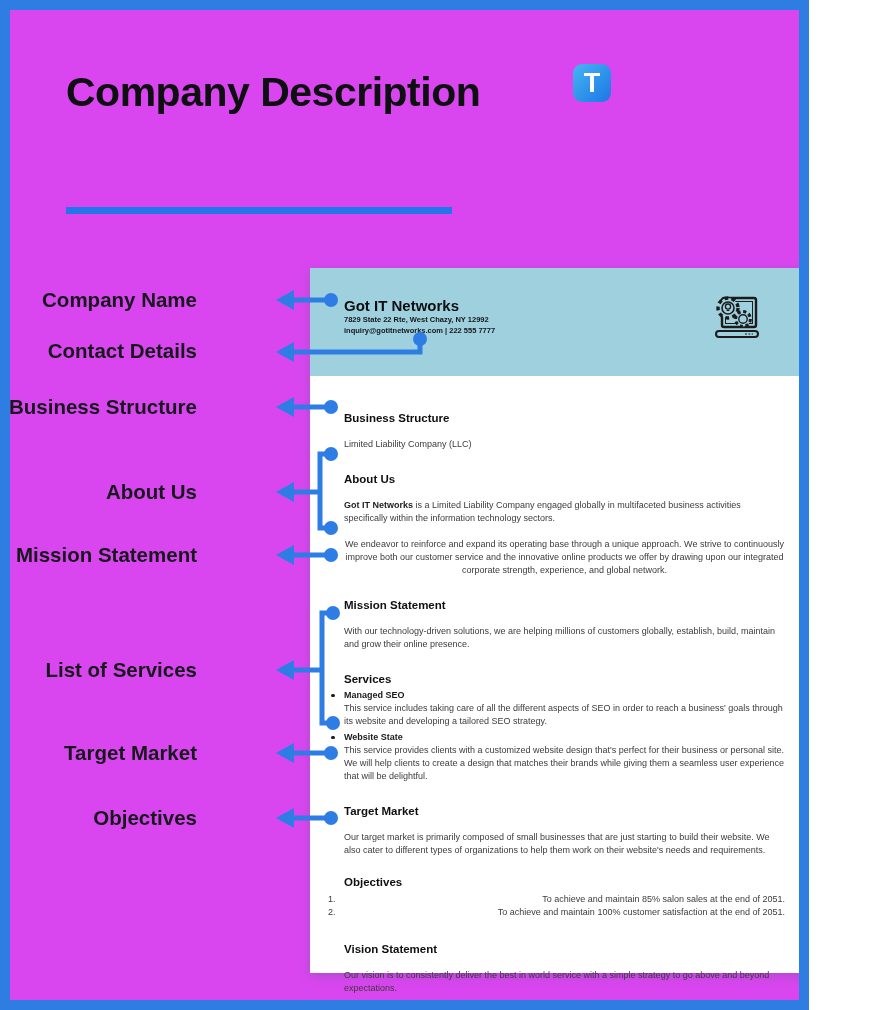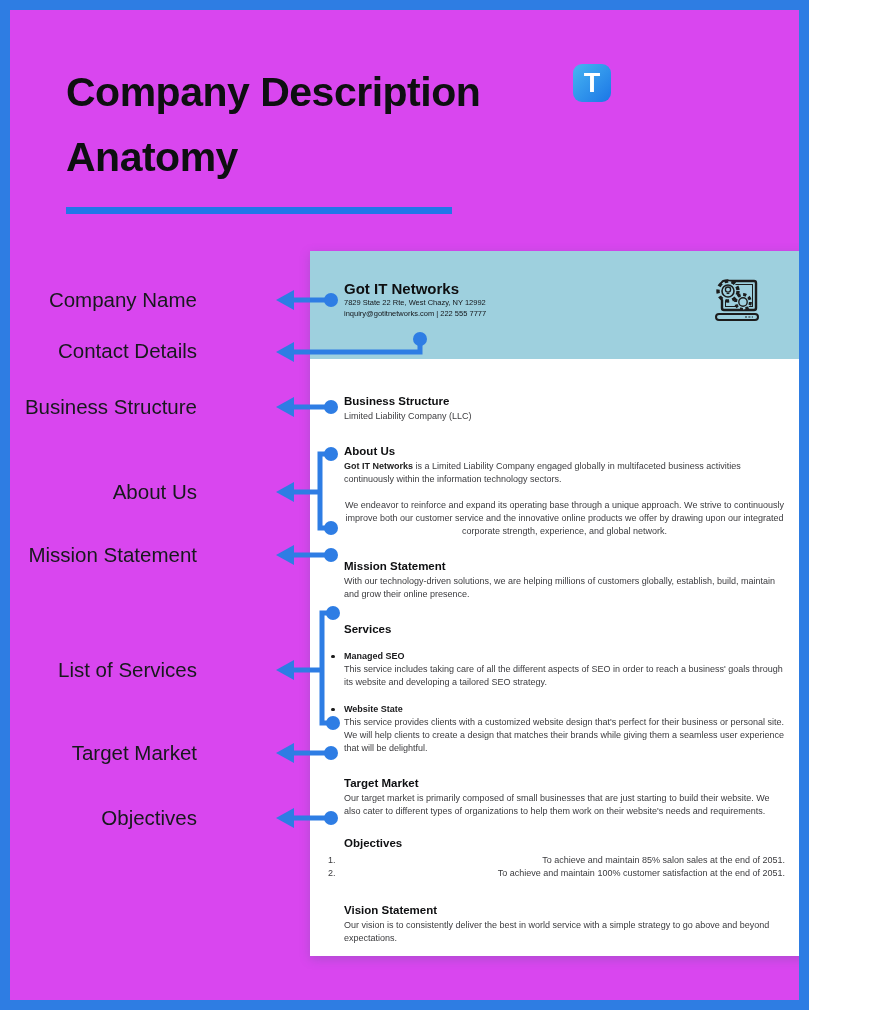--- a/index.html
+++ b/index.html
@@ -42,86 +42,85 @@
     color: #fff; font-weight: bold; font-size: 27px;
     display: flex; align-items: center; justify-content: center;
   }
   .brand-text { font-size: 27px; letter-spacing: 0.3px; color: #15181c; white-space: nowrap; }
   .brand-bold { font-weight: bold; }
   .brand-light { font-weight: normal; color: #2a2e34; }
 
   
   .anno-label {
     position: absolute; right: 612px;
-    font-size: 20.5px; font-weight: 400; color: #17191c;
+    font-size: 20.5px; font-weight: 700; color: #17191c;
     white-space: nowrap; z-index: 3; line-height: 24px;
   }
 
   
   .connectors {
     position: absolute; left: 0; top: 0;
     width: 880px; height: 1010px;
     z-index: 2; pointer-events: none;
   }
   .conn-stroke { stroke: #2e7de4; stroke-width: 5; fill: none; }
   .conn-fill { fill: #2e7de4; stroke: none; }
 
   
   .paper {
-    position: absolute; left: 310px; top: 251px;
+    position: absolute; left: 310px; top: 268px;
     width: 497px; height: 705px;
     background: #fff;
     box-shadow: 0 3px 10px rgba(70, 95, 130, 0.28);
     z-index: 1;
   }
   .doc-header {
     position: relative;
     height: 108px; background: #9ed0de;
     padding: 29px 0 0 34px;
   }
   .doc-company { font-size: 15px; font-weight: bold; color: #0e0f11; line-height: 17px; }
-  .doc-hline { font-size: 7.5px; font-weight: normal; color: #14161a; line-height: 11px; }
+  .doc-hline { font-size: 7.5px; font-weight: bold; color: #14161a; line-height: 11px; }
   .doc-hicon { position: absolute; right: 46px; top: 25px; width: 53px; height: 51px; }
 
   .doc-body {
     padding: 35px 22px 0 34px;
     font-size: 9px; color: #3b3b3e; line-height: 13px;
   }
   .doc-h {
     font-size: 11.5px; font-weight: bold; color: #0e0f11;
     margin: 0; line-height: 14px;
   }
-  .doc-p { margin: 2px 0 0 0; }
+  .doc-p { margin: 13px 0 0 0; }
   .mt-sect { margin-top: 21px; }
   .mt-para2 { margin-top: 13px; text-align: center; }
   .b { font-weight: bold; color: #222; }
 
   .svc-list { margin: 0; padding: 0; list-style: none; }
-  .svc-item { position: relative; margin-top: 14px; }
+  .svc-item { position: relative; margin-top: 3px; }
   .svc-item::before {
     content: ""; position: absolute; left: -13px; top: 4.5px;
     width: 3.5px; height: 3.5px; border-radius: 50%; background: #1c1c1c;
   }
   .svc-title { font-weight: bold; color: #1a1a1c; }
 
   .obj-list { margin: 4px 0 0 0; padding: 0; list-style: none; counter-reset: obj; text-align: right; }
   .obj-item { position: relative; counter-increment: obj; }
   .obj-item::before {
     content: counter(obj) "."; position: absolute; left: -16px; top: 0;
   }
 </style>
 </head>
 <body>
 
 <div class="root">
   <div class="frame-border"></div>
 
   <div class="page-title">
     <div>Company Description</div>
-    <div>Anatomy</div>
   </div>
   <div class="title-underline"></div>
 
   <div class="brand">
     <div class="brand-icon">T</div>
   </div>
 
   <div class="anno-label" style="top:288px">Company Name</div>
   <div class="anno-label" style="top:339px">Contact Details</div>
   <div class="anno-label" style="top:395px">Business Structure</div>
@@ -198,21 +197,21 @@
         <circle cx="35" cy="26" r="4.2" fill="#9ed0de" stroke="#1c1c1c" stroke-width="1.4"></circle>
       </svg>
     </div>
 
     <div class="doc-body">
 
       <h3 class="doc-h">Business Structure</h3>
       <p class="doc-p">Limited Liability Company (LLC)</p>
 
       <h3 class="doc-h mt-sect">About Us</h3>
-      <p class="doc-p"><span class="b">Got IT Networks</span><span> is a Limited Liability Company engaged globally in multifaceted business activities continuously within the information technology sectors.</span></p>
+      <p class="doc-p"><span class="b">Got IT Networks</span><span> is a Limited Liability Company engaged globally in multifaceted business activities specifically within the information technology sectors.</span></p>
       <p class="doc-p mt-para2">We endeavor to reinforce and expand its operating base through a unique approach. We strive to continuously improve both our customer service and the innovative online products we offer by drawing upon our integrated corporate strength, experience, and global network.</p>
 
       <h3 class="doc-h mt-sect">Mission Statement</h3>
       <p class="doc-p">With our technology-driven solutions, we are helping millions of customers globally, establish, build, maintain and grow their online presence.</p>
 
       <h3 class="doc-h mt-sect">Services</h3>
       <ul class="svc-list">
         <li class="svc-item">
           <div class="svc-title">Managed SEO</div>
           <div>This service includes taking care of all the different aspects of SEO in order to reach a business' goals through its website and developing a tailored SEO strategy.</div>

